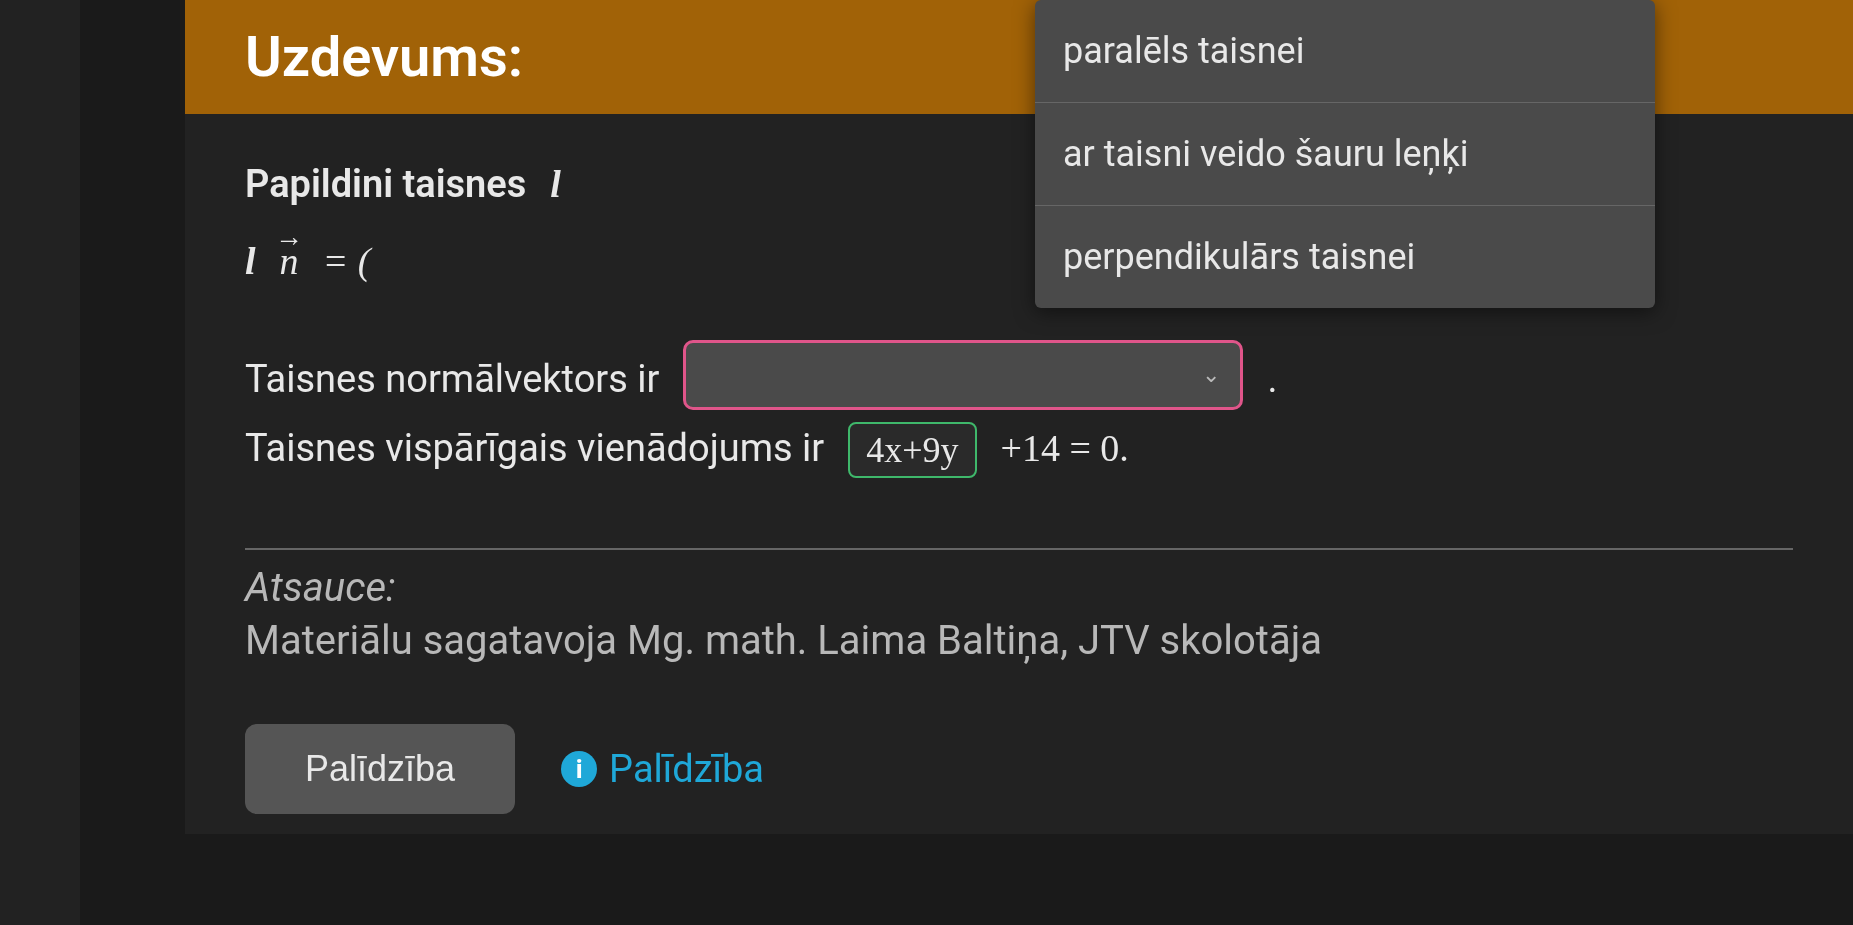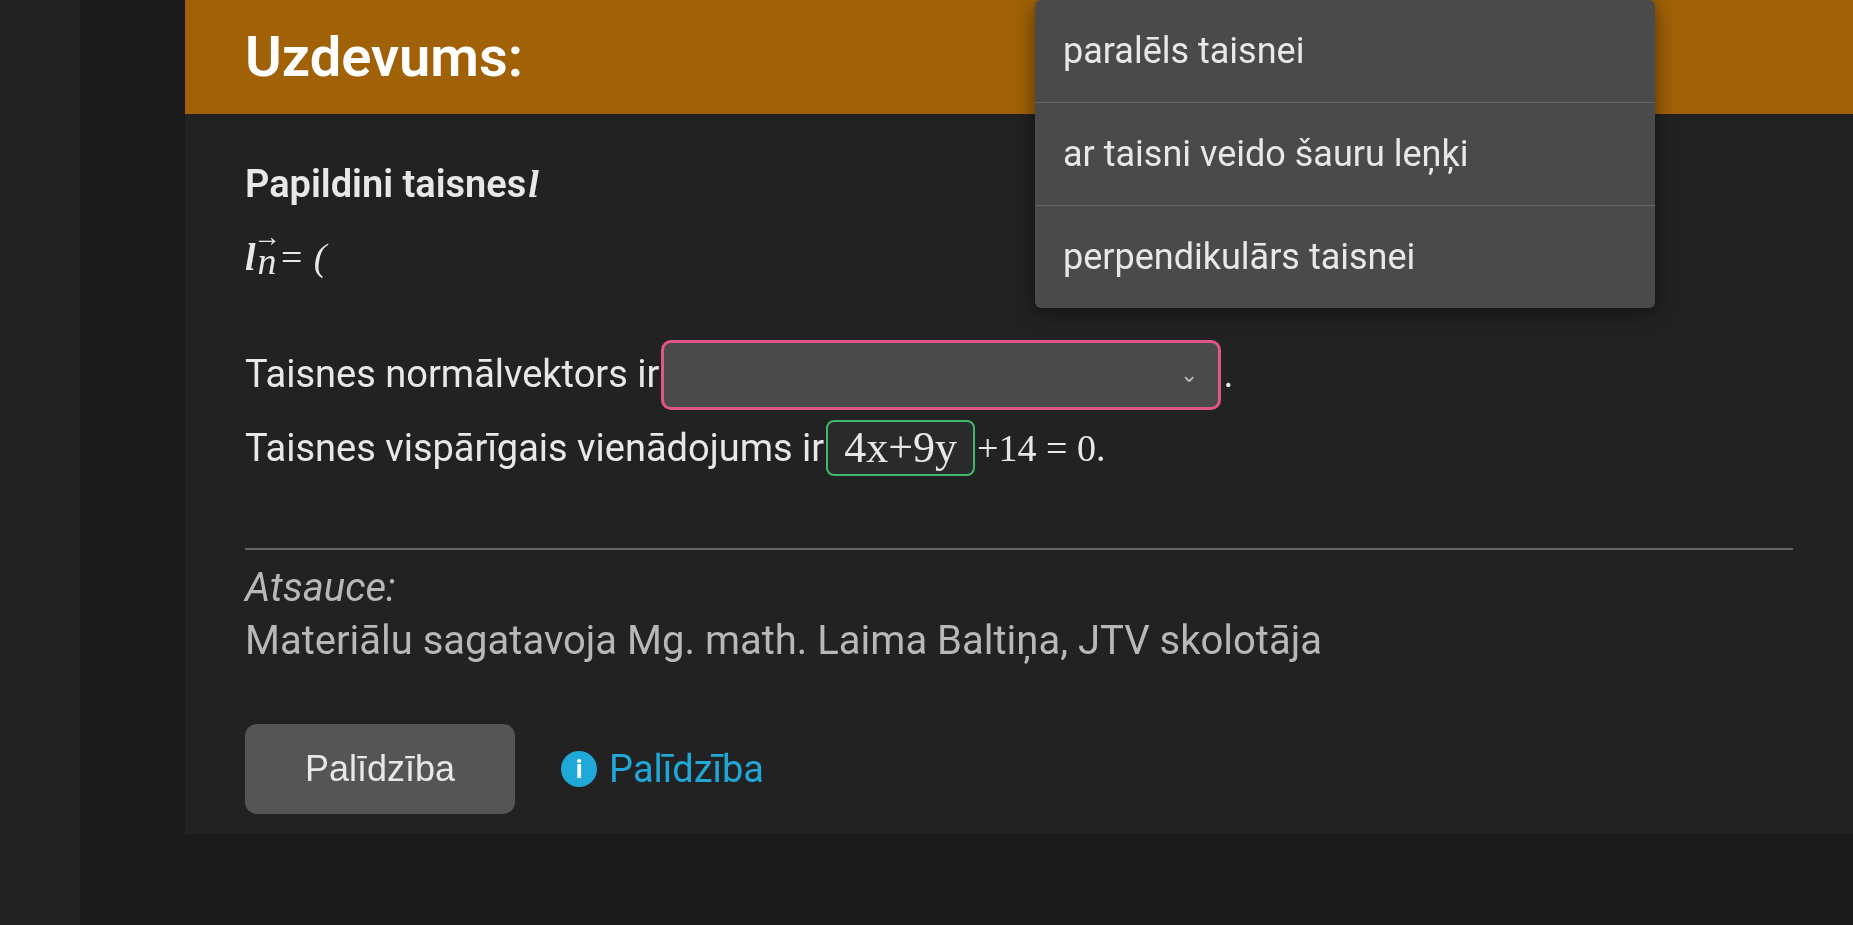--- a/index.html
+++ b/index.html
@@ -44,23 +44,23 @@
     .content {
       padding: 40px 60px 20px 60px;
       background: #222;
     }
     .line {
       font-size: 38px;
       line-height: 1.6;
       color: #e8e8e8;
       margin-bottom: 8px;
       display: flex;
-      align-items: center;
+      align-items: flex-end;
       flex-wrap: wrap;
-      gap: 2px;
+      gap: 24px;
     }
     .line .bold {
       font-weight: 600;
     }
     .ital {
       font-style: italic;
       font-family: "Times New Roman", serif;
     }
     .math {
       font-family: "Times New Roman", serif;
@@ -101,21 +101,21 @@
     }
     .input-green {
       display: inline-flex;
       align-items: center;
       justify-content: center;
       border: 2px solid #3fb86b;
       border-radius: 8px;
       background: #2a2a2a;
       height: 56px;
       padding: 0 16px;
-      font-size: 44px;
+      font-size: 36px;
       color: #e8e8e8;
       font-family: "Times New Roman", serif;
     }
     .footer-ref {
       border-top: 2px solid #666;
       margin-top: 70px;
       padding-top: 14px;
       font-size: 40px;
       color: #b8b8b8;
     }

